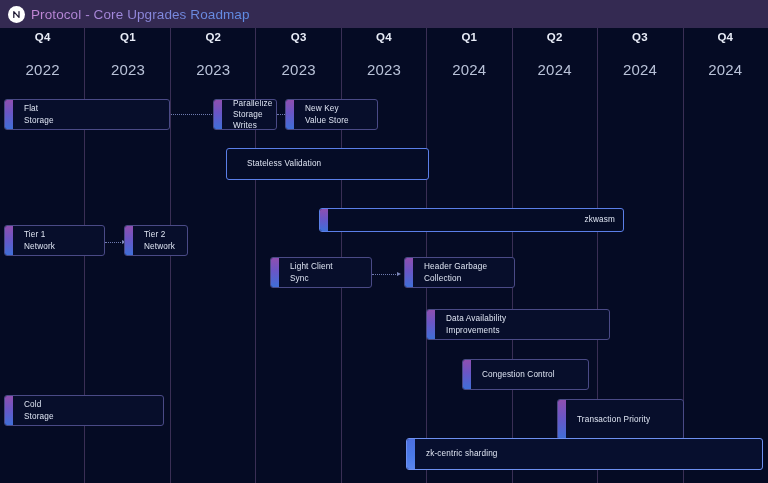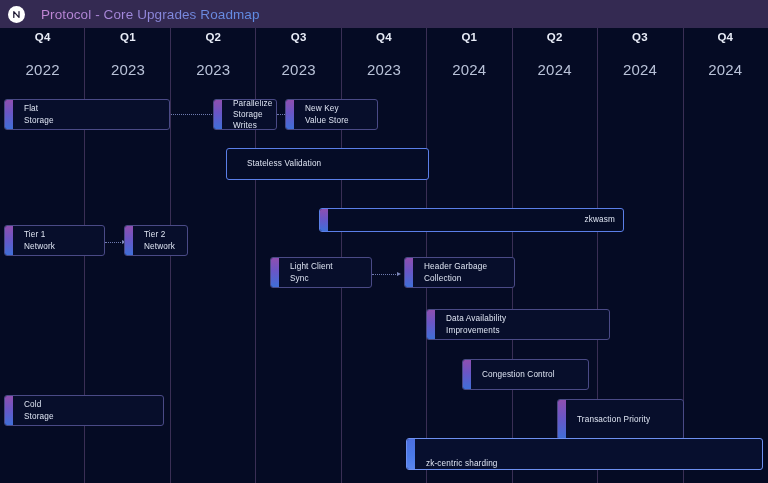--- a/index.html
+++ b/index.html
@@ -12,21 +12,21 @@
     position:relative;
   }
 
   
   #app-header {
     height:28px;
     background:#342a52;
     display:flex;
     align-items:center;
     padding-left:8px;
-    gap:16px;
+    gap:6px;
     position:relative;
     z-index:40;
   }
   #logo-mark {
     width:17px; height:17px;
     border-radius:50%;
     background:#ffffff;
     display:flex; align-items:center; justify-content:center;
     flex:0 0 auto;
   }
@@ -299,19 +299,19 @@
       <span class="bar-accent"></span>
       <span class="bar-label">Transaction Priority</span>
     </div>
 
     <div class="bar" style="left:4px; top:367px; width:160px; height:31px;">
       <span class="bar-accent"></span>
       <span class="bar-label">Cold
 Storage</span>
     </div>
 
-    <div class="bar highlight-strong accent-blue" style="left:406px; top:410px; width:357px; height:32px;align-items:flex-end;">
+    <div class="bar highlight-strong accent-blue" style="left:406px; top:410px; width:357px; height:32px;">
       <span class="bar-accent"></span>
       <span class="bar-label">zk-centric sharding</span>
     </div>
 
   </div>
 </div>
 
 </body></html>

